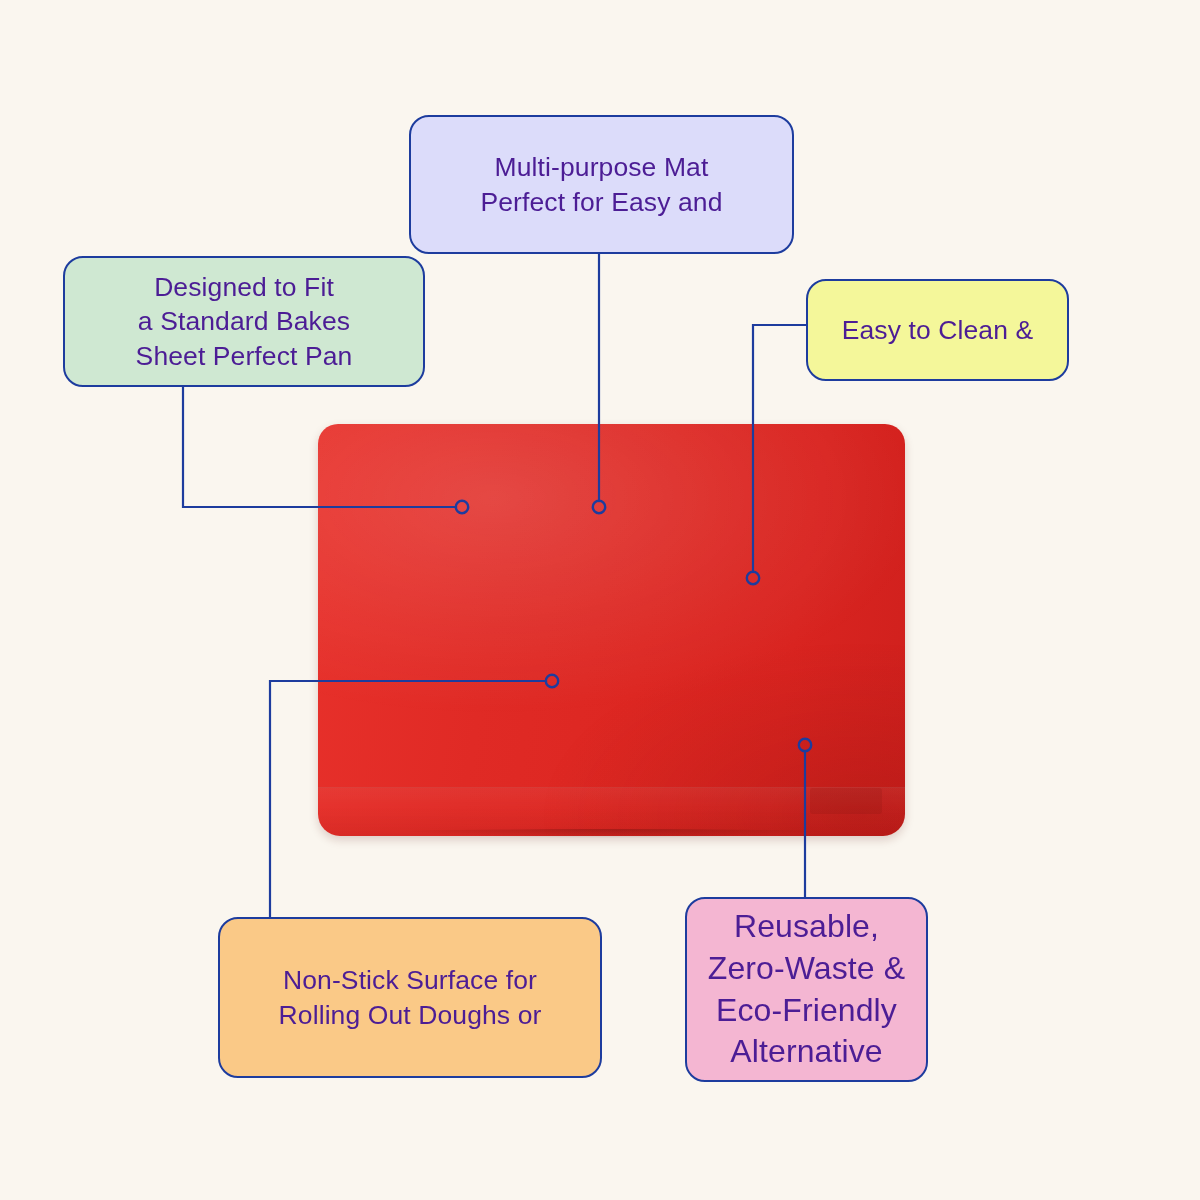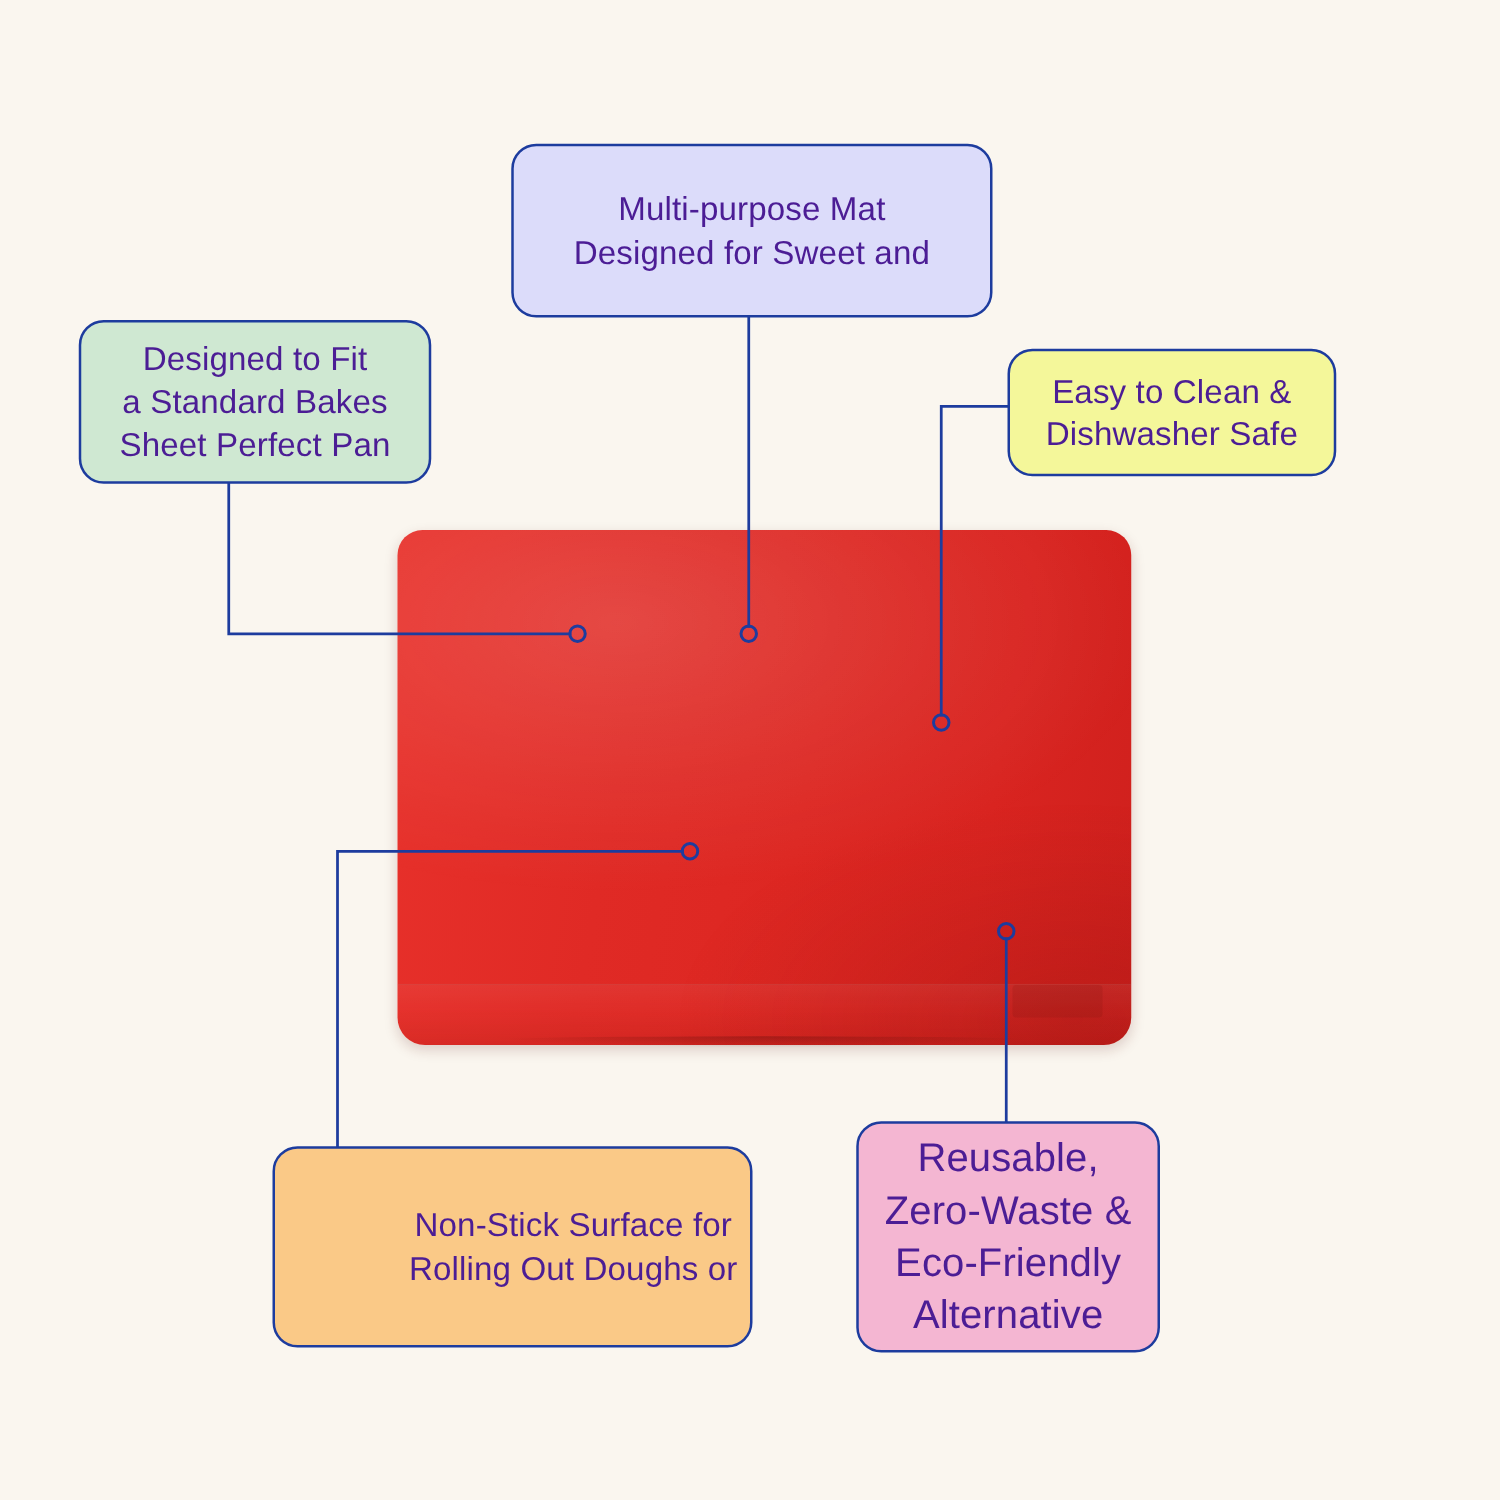--- a/index.html
+++ b/index.html
@@ -127,39 +127,38 @@
   }
   .callout .lines {
     display: block;
   }
   .callout .line {
     display: block;
     white-space: nowrap;
   }
 
   #callout-fit {
-    left: 63px;  top: 256px;  width: 282px; height: 131px;
+    left: 63px;  top: 256px;  width: 362px; height: 131px;
     background: #cfe8d2;
     font-size: 26.5px;
   }
   #callout-multipurpose {
     left: 409px; top: 115px;  width: 385px; height: 139px;
     background: #dcdcfa;
     font-size: 26.5px;
   }
   #callout-clean {
     left: 806px; top: 279px;  width: 263px; height: 102px;
     background: #f4f79a;
     font-size: 26.5px;
   }
   #callout-nonstick {
     left: 218px; top: 917px;  width: 384px; height: 161px;
     background: #fac987;
     font-size: 26.5px;
-    justify-content: flex-end;
   }
   #callout-reusable {
     left: 685px; top: 897px;  width: 243px; height: 185px;
     background: #f4b6d2;
     font-size: 32px;
   }
 </style>
 </head>
 <body>
 
@@ -196,28 +195,27 @@
     <span class="lines">
       <span class="line">Designed to Fit</span>
       <span class="line">a Standard Bakes</span>
       <span class="line">Sheet Perfect Pan</span>
     </span>
   </div>
 
   <div class="callout" id="callout-multipurpose">
     <span class="lines">
       <span class="line">Multi-purpose Mat</span>
-      <span class="line">Designed for Sweet and</span>
+      <span class="line">Perfect for Easy and</span>
     </span>
   </div>
 
   <div class="callout" id="callout-clean">
     <span class="lines">
       <span class="line">Easy to Clean &amp;</span>
-      <span class="line">Dishwasher Safe</span>
     </span>
   </div>
 
   <div class="callout" id="callout-nonstick">
     <span class="lines">
       <span class="line">Non-Stick Surface for</span>
       <span class="line">Rolling Out Doughs or</span>
     </span>
   </div>
 

